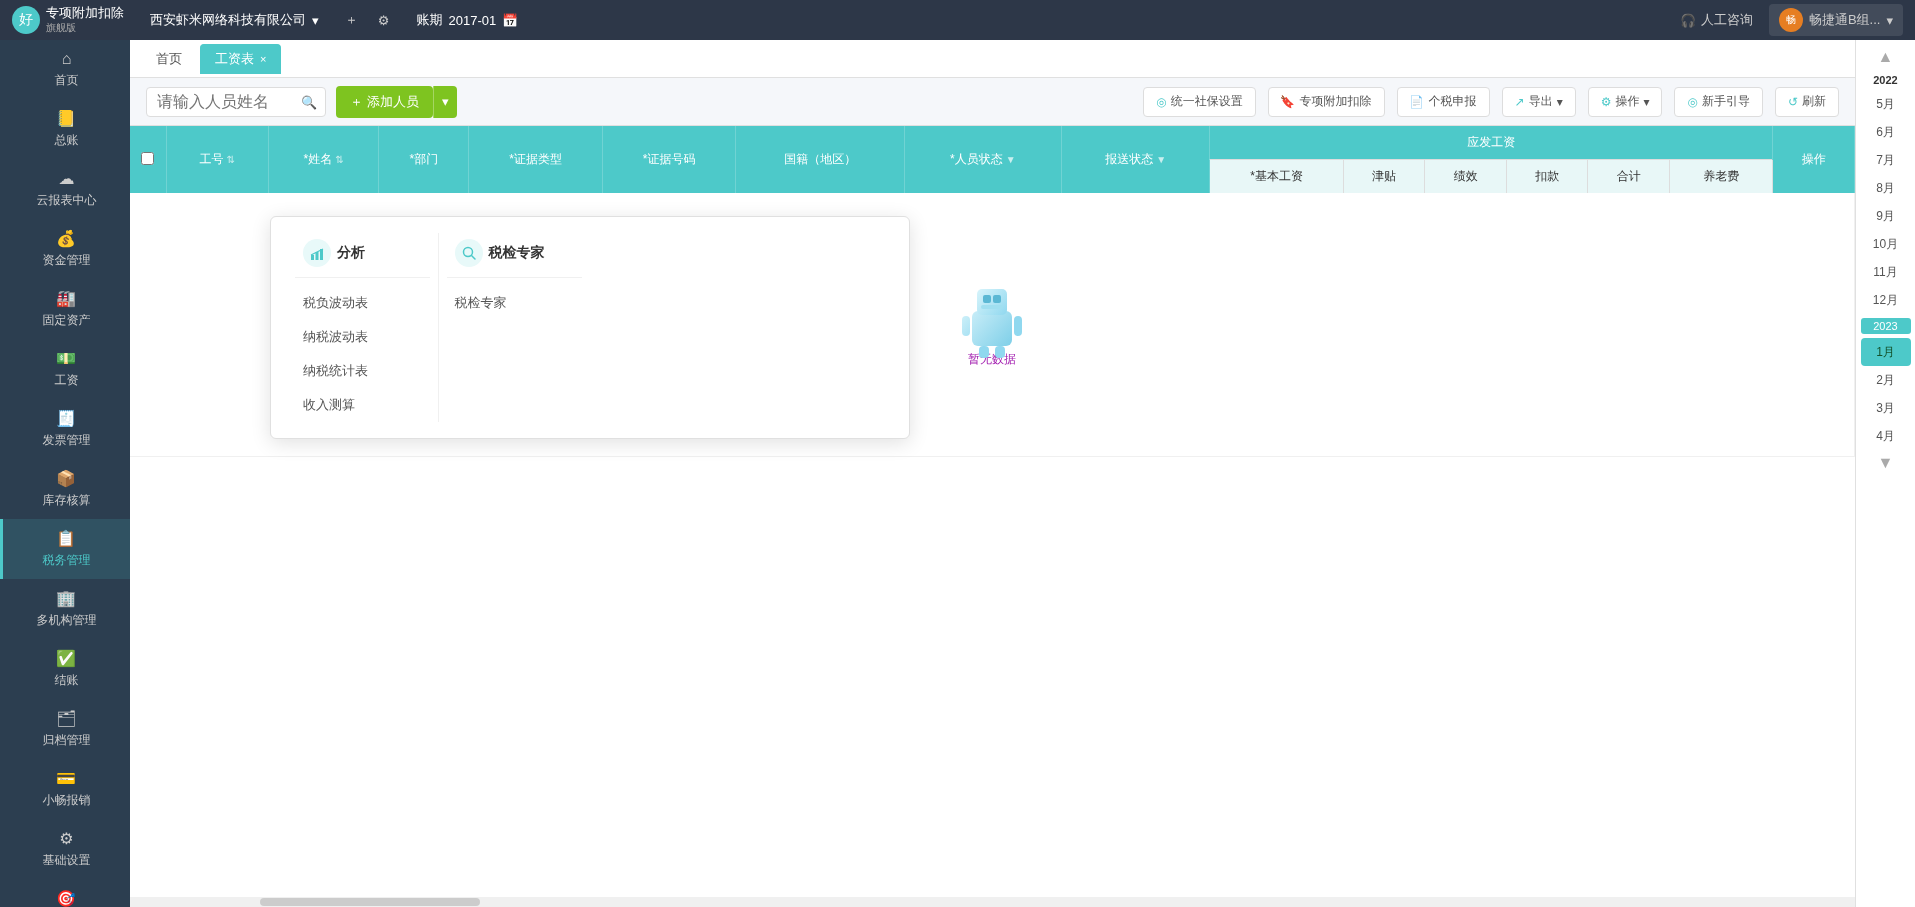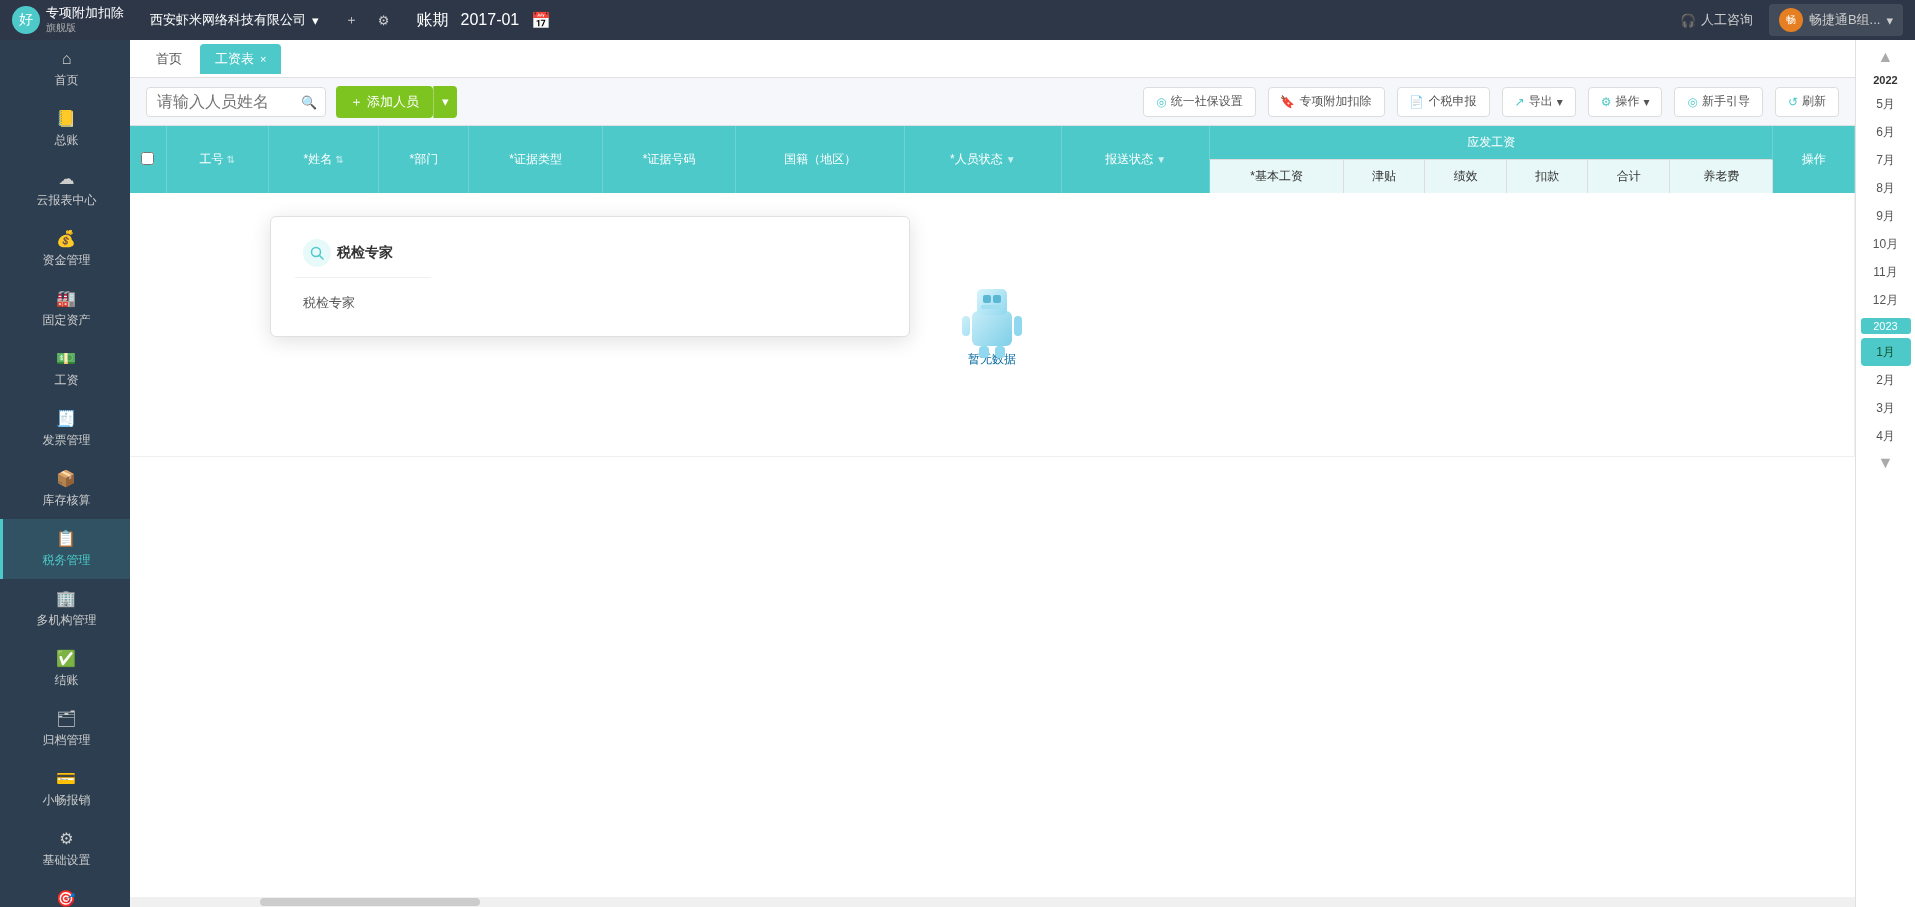--- a/index.html
+++ b/index.html
@@ -48,22 +48,22 @@
       display: flex; align-items: center; gap: 6px;
       background: rgba(255,255,255,0.1);
       padding: 4px 10px; border-radius: 4px; cursor: pointer;
     }
     .avatar-circle {
       width: 24px; height: 24px; border-radius: 50%;
       background: #e67e22; display: flex; align-items: center;
       justify-content: center; color: white; font-size: 10px;
     }
     .period-info {
-      display: flex; align-items: center; gap: 12px;
-      color: #fff; font-size: 16px; margin-left: 20px;
+      display: flex; align-items: center; gap: 6px;
+      color: #fff; font-size: 13px; margin-left: 20px;
     }
     .top-bar-extras {
       display: flex; align-items: center; gap: 6px; margin-left: 12px;
     }
     .icon-btn {
       width: 26px; height: 26px; display: flex; align-items: center; justify-content: center;
       cursor: pointer; color: #ccc; border-radius: 3px;
     }
 
     
@@ -159,21 +159,21 @@
       padding: 8px 10px; border-bottom: 1px solid #f0f0f0;
       border-right: 1px solid #f0f0f0; text-align: center; color: #555;
     }
     .checkbox-th { width: 36px; }
     .th-sort { display: flex; align-items: center; justify-content: center; gap: 3px; }
     .sort-icon { font-size: 10px; color: rgba(255,255,255,0.7); }
 
     
     .empty-state {
       display: flex; flex-direction: column; align-items: center;
-      justify-content: center; padding: 80px 0; color: #0369a1;
+      justify-content: center; padding: 80px 0; color: #a21caf;
     }
     .empty-robot {
       position: relative;
       width: 70px; height: 70px;
     }
 
     
     .dropdown-menu {
       position: absolute;
       top: 90px; left: 140px;
@@ -491,20 +491,37 @@
                 <span>暂无数据</span>
               </div>
             </td>
           </tr>
         </tbody>
       </table>
 
       <div class="dropdown-menu">
 
 
+        <div class="menu-section">
+          <div class="menu-section-header">
+            <div class="menu-icon-circle menu-section-icon-分析">
+              <svg width="16" height="16" viewBox="0 0 16 16" fill="none">
+                <rect x="2" y="10" width="3" height="5" fill="#4dc9c9"></rect>
+                <rect x="6.5" y="7" width="3" height="8" fill="#4dc9c9"></rect>
+                <rect x="11" y="4" width="3" height="11" fill="#4dc9c9"></rect>
+                <path d="M2 10 L8 7 L14 4" stroke="#4dc9c9" stroke-width="1.2"></path>
+              </svg>
+            </div>
+            <span>分析</span>
+          </div>
+          <div class="menu-item">税负波动表</div>
+          <div class="menu-item">纳税波动表</div>
+          <div class="menu-item">纳税统计表</div>
+          <div class="menu-item">收入测算</div>
+        </div>
 
         <div class="menu-section">
           <div class="menu-section-header">
             <div class="menu-icon-circle menu-section-icon-税检">
               <svg width="16" height="16" viewBox="0 0 16 16" fill="none">
                 <circle cx="7" cy="7" r="4.5" stroke="#4dc9c9" stroke-width="1.5"></circle>
                 <path d="M10.5 10.5 L14 14" stroke="#4dc9c9" stroke-width="1.5" stroke-linecap="round"></path>
               </svg>
             </div>
             <span>税检专家</span>

